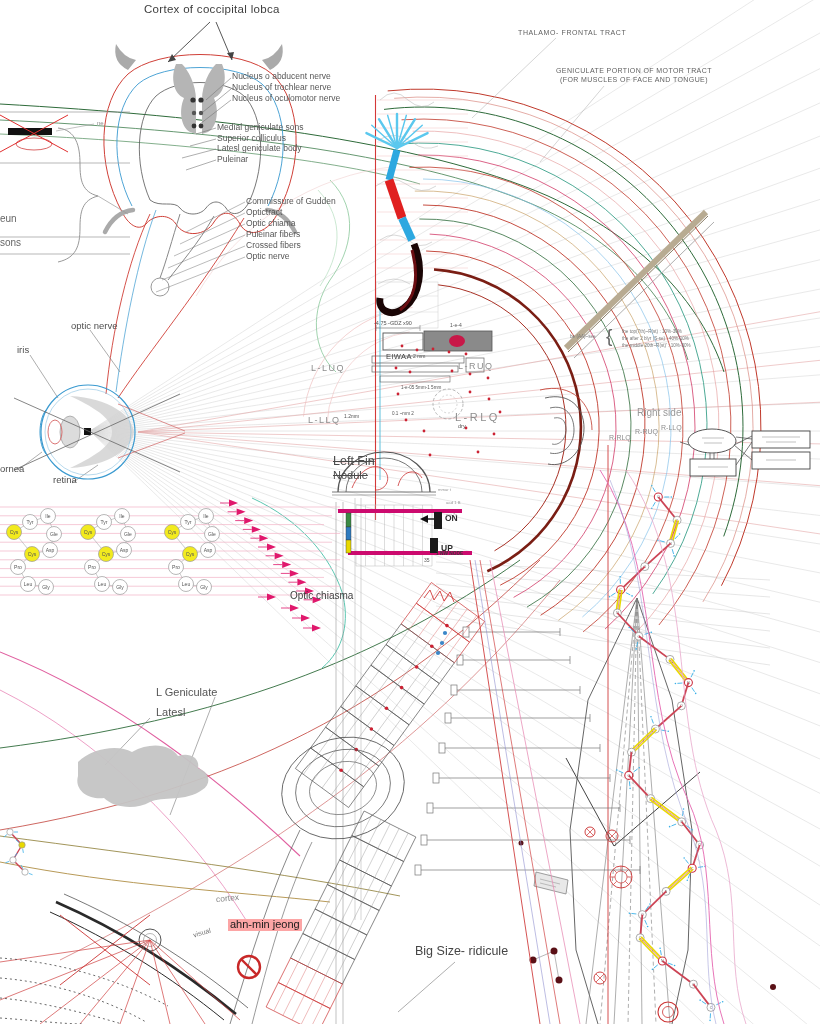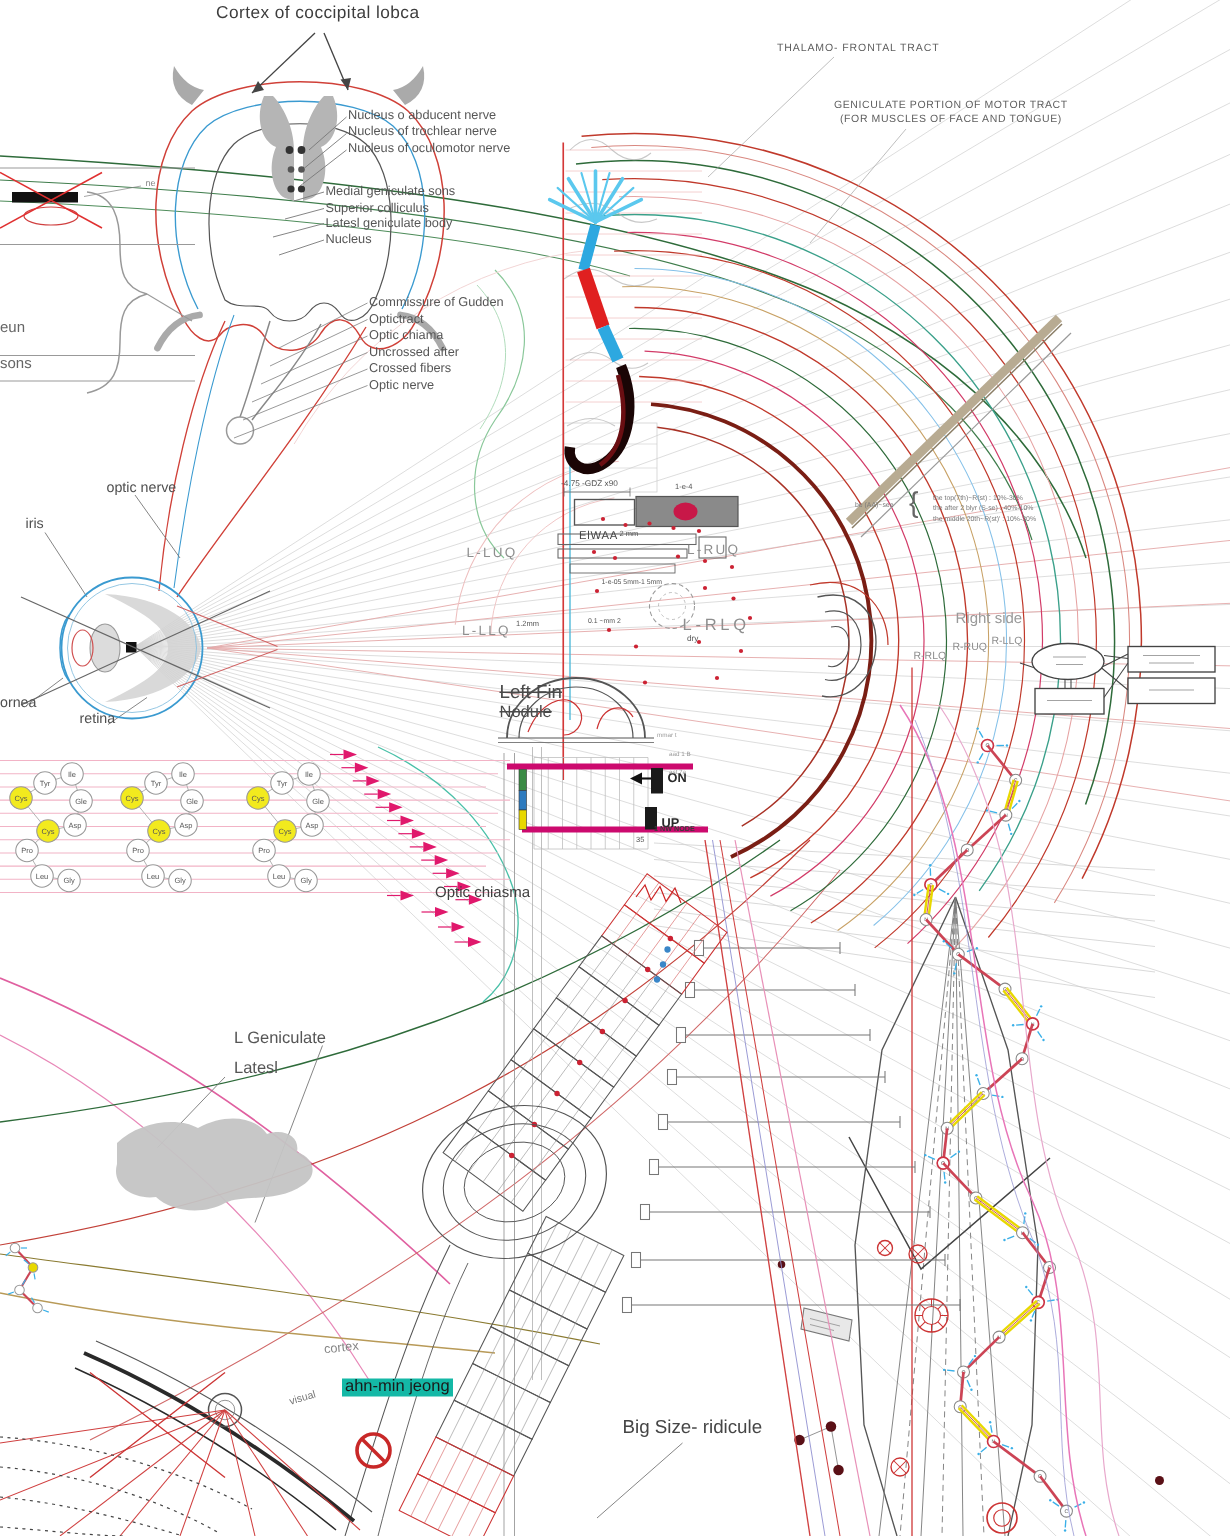--- a/index.html
+++ b/index.html
@@ -2,21 +2,21 @@
 <html><head>
 <meta charset="utf-8">
 <style>
   html,body{margin:0;padding:0;background:#888;}
   .stage{position:relative;width:820px;height:1024px;background:#ffffff;overflow:hidden;
          font-family:"Liberation Sans",sans-serif;}
   .stage svg{position:absolute;left:0;top:0;}
   .lbl{position:absolute;white-space:nowrap;line-height:1.08;color:#555;
        font-family:"Liberation Sans",sans-serif;z-index:5;}
   .strike{text-decoration:line-through;}
-  .hl{background:#14b8a6;padding:0 2px;text-align:center;}
+  .hl{background:#fca5a5;padding:0 2px;text-align:center;}
 </style>
 </head>
 <body>
 
 <div class="stage">
 <svg width="820" height="1024" viewBox="0 0 820 1024">
 
   <g id="rays">
         <line x1="90" y1="431" x2="1054.4711531372377" y2="-195.33489026728114" stroke="#d6d6d6" stroke-width="0.55"></line>
         <line x1="90" y1="431" x2="1077.803881470264" y2="-157.84929460115734" stroke="#d6d6d6" stroke-width="0.55"></line>
@@ -907,25 +907,25 @@
   <div class="lbl" style="left:144px;top:3px;font-size:11.5px;color:#3d3d3d;letter-spacing:.3px">Cortex of coccipital lobca</div>
   <div class="lbl" style="left:518px;top:29px;font-size:7px;color:#5f5f5f;letter-spacing:.6px">THALAMO- FRONTAL TRACT</div>
   <div class="lbl" style="left:556px;top:67px;font-size:7px;color:#5f5f5f;letter-spacing:.4px">GENICULATE PORTION OF MOTOR TRACT</div>
   <div class="lbl" style="left:560px;top:76px;font-size:7px;color:#5f5f5f;letter-spacing:.4px">(FOR MUSCLES OF FACE AND TONGUE)</div>
   <div class="lbl" style="left:232px;top:72px;font-size:8.5px;color:#565656">Nucleus o abducent nerve</div>
   <div class="lbl" style="left:232px;top:83px;font-size:8.5px;color:#565656">Nucleus of trochlear nerve</div>
   <div class="lbl" style="left:232px;top:94px;font-size:8.5px;color:#565656">Nucleus of oculomotor nerve</div>
   <div class="lbl" style="left:217px;top:123px;font-size:8.5px;color:#565656">Medial geniculate sons</div>
   <div class="lbl" style="left:217px;top:134px;font-size:8.5px;color:#565656">Superior colliculus</div>
   <div class="lbl" style="left:217px;top:144px;font-size:8.5px;color:#565656">Latesl geniculate body</div>
-  <div class="lbl" style="left:217px;top:155px;font-size:8.5px;color:#565656">Nucleus</div>
+  <div class="lbl" style="left:217px;top:155px;font-size:8.5px;color:#565656">Puleinar</div>
   <div class="lbl" style="left:246px;top:197px;font-size:8.5px;color:#565656">Commissure of Gudden</div>
   <div class="lbl" style="left:246px;top:208px;font-size:8.5px;color:#565656">Optictract</div>
   <div class="lbl" style="left:246px;top:219px;font-size:8.5px;color:#565656">Optic chiama</div>
-  <div class="lbl" style="left:246px;top:230px;font-size:8.5px;color:#565656">Uncrossed after</div>
+  <div class="lbl" style="left:246px;top:230px;font-size:8.5px;color:#565656">Puleinar fibers</div>
   <div class="lbl" style="left:246px;top:241px;font-size:8.5px;color:#565656">Crossed fibers</div>
   <div class="lbl" style="left:246px;top:252px;font-size:8.5px;color:#565656">Optic nerve</div>
   <div class="lbl" style="left:97px;top:120px;font-size:6px;color:#888">ne</div>
   <div class="lbl" style="left:0px;top:214px;font-size:10px;color:#666">eun</div>
   <div class="lbl" style="left:0px;top:238px;font-size:10px;color:#666">sons</div>
   <div class="lbl" style="left:71px;top:321px;font-size:9.5px;color:#4f4f4f">optic nerve</div>
   <div class="lbl" style="left:17px;top:345px;font-size:9.5px;color:#4f4f4f">iris</div>
   <div class="lbl" style="left:0px;top:464px;font-size:9.5px;color:#4f4f4f">ornea</div>
   <div class="lbl" style="left:53px;top:475px;font-size:9.5px;color:#4f4f4f">retina</div>
   <div class="lbl" style="left:311px;top:364px;font-size:9px;color:#8e8e8e;letter-spacing:1.5px">L-LUQ</div>

